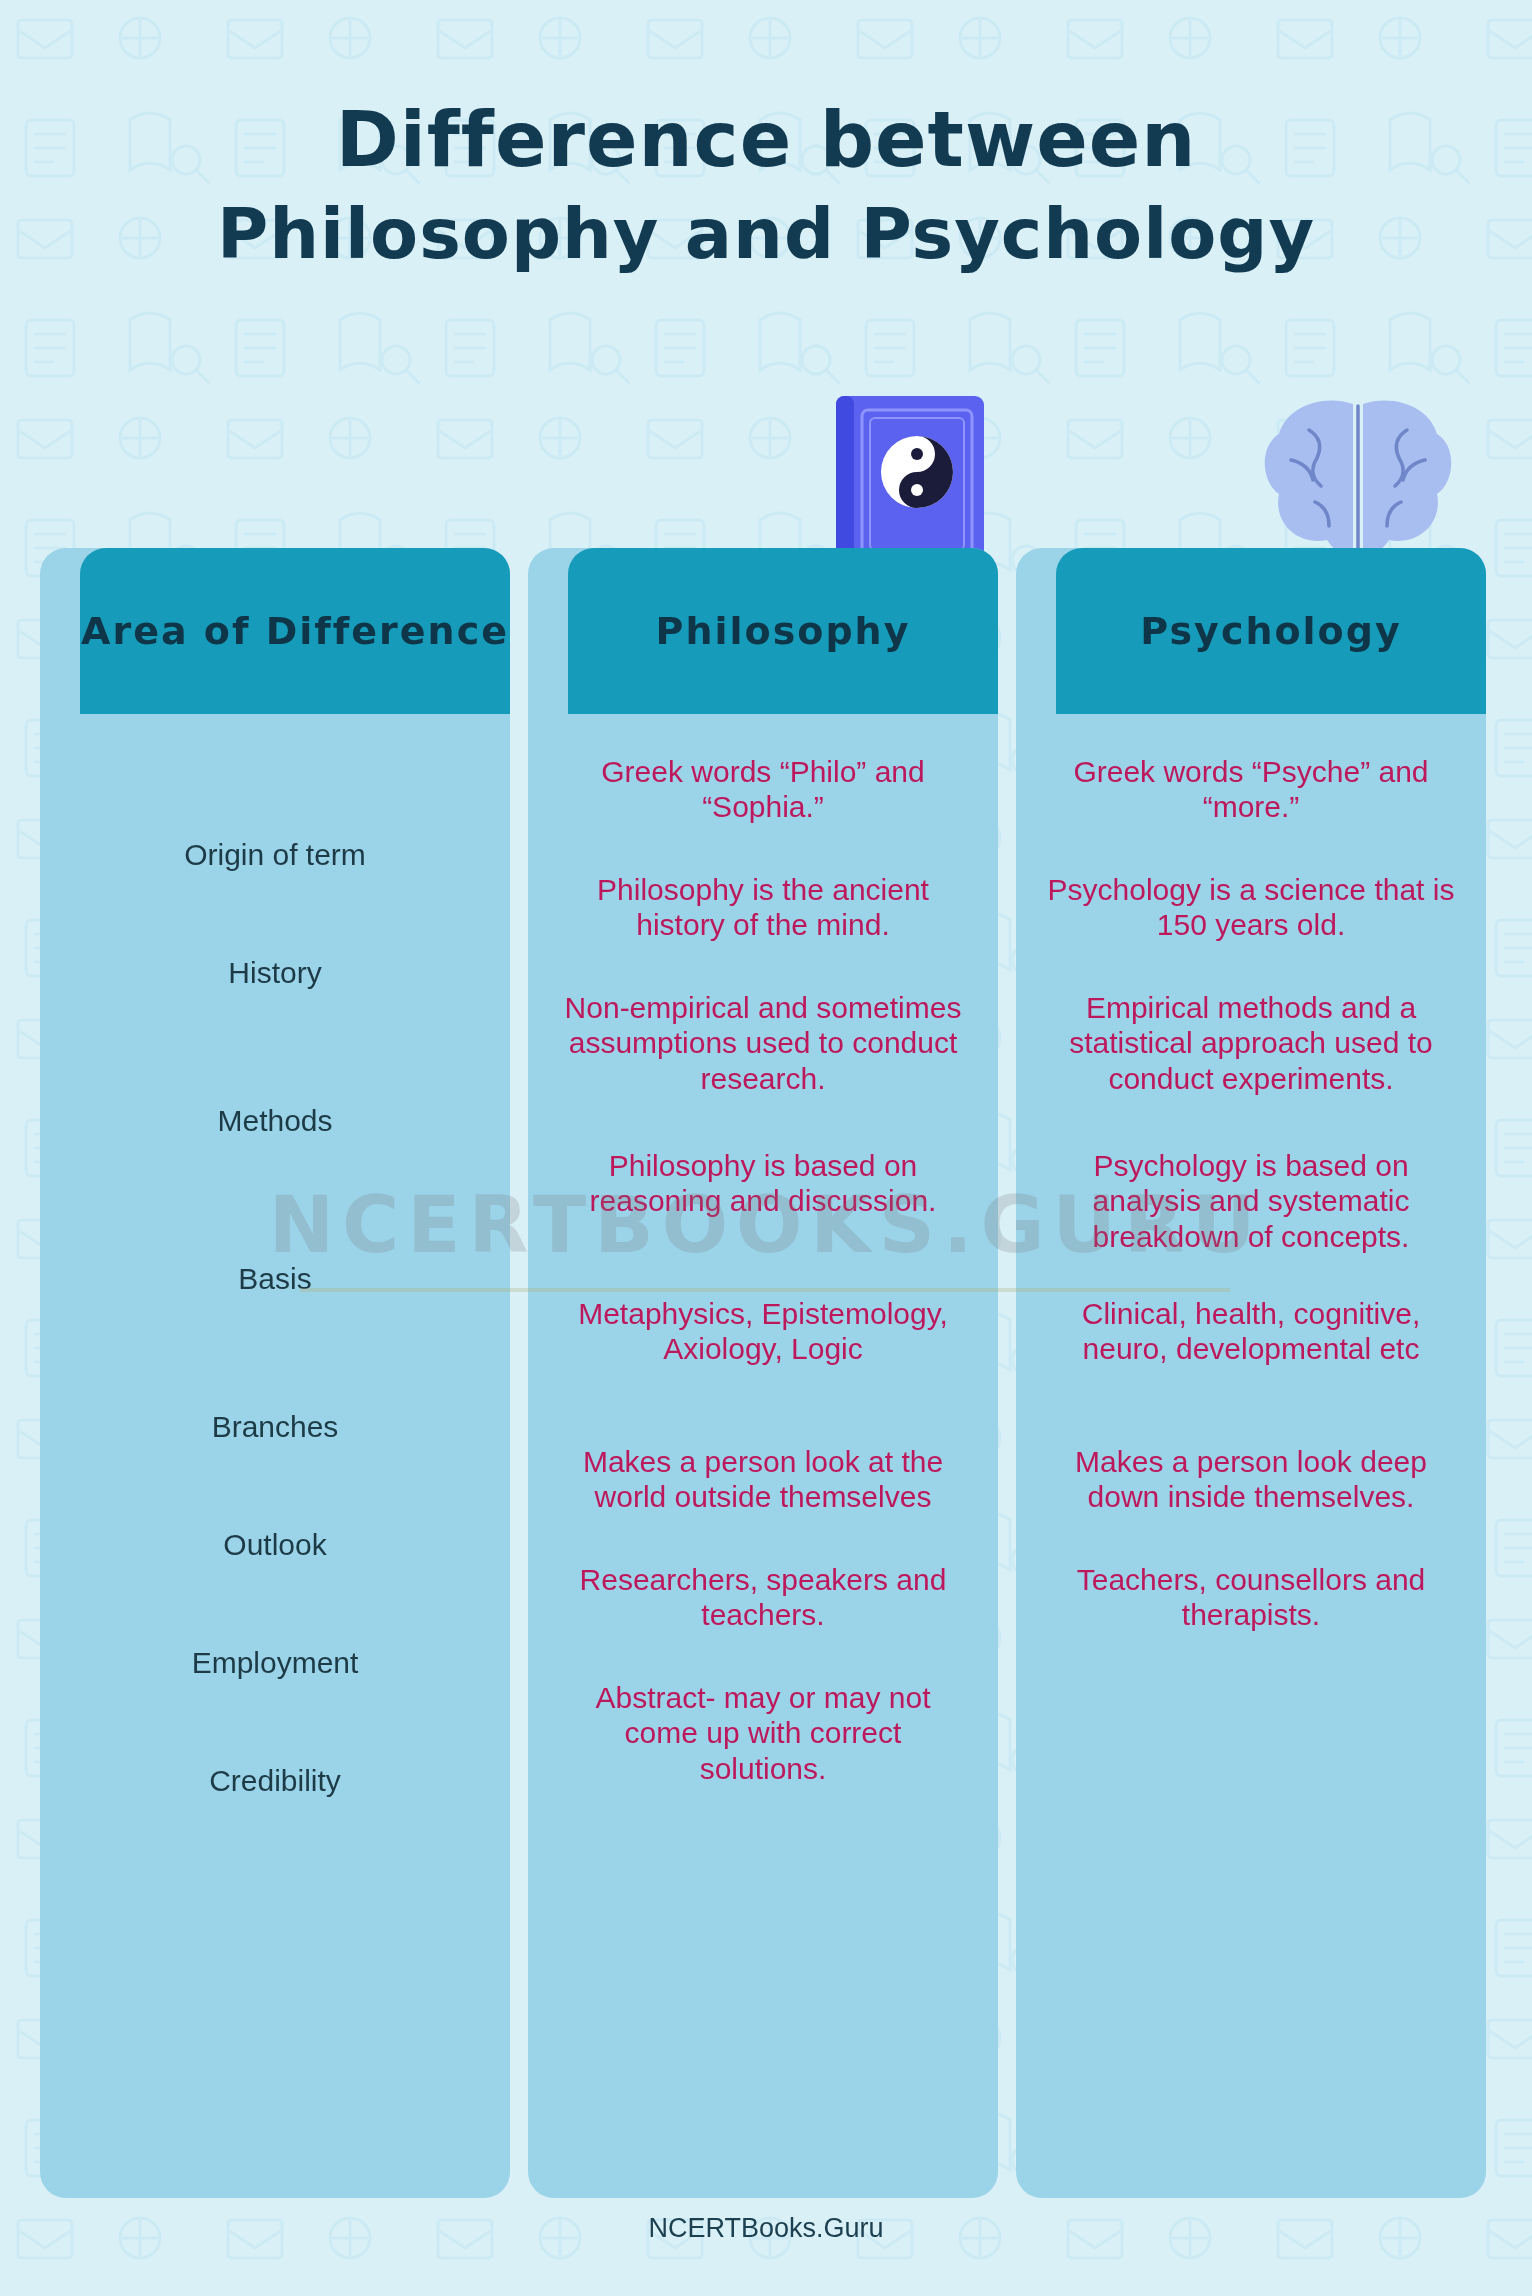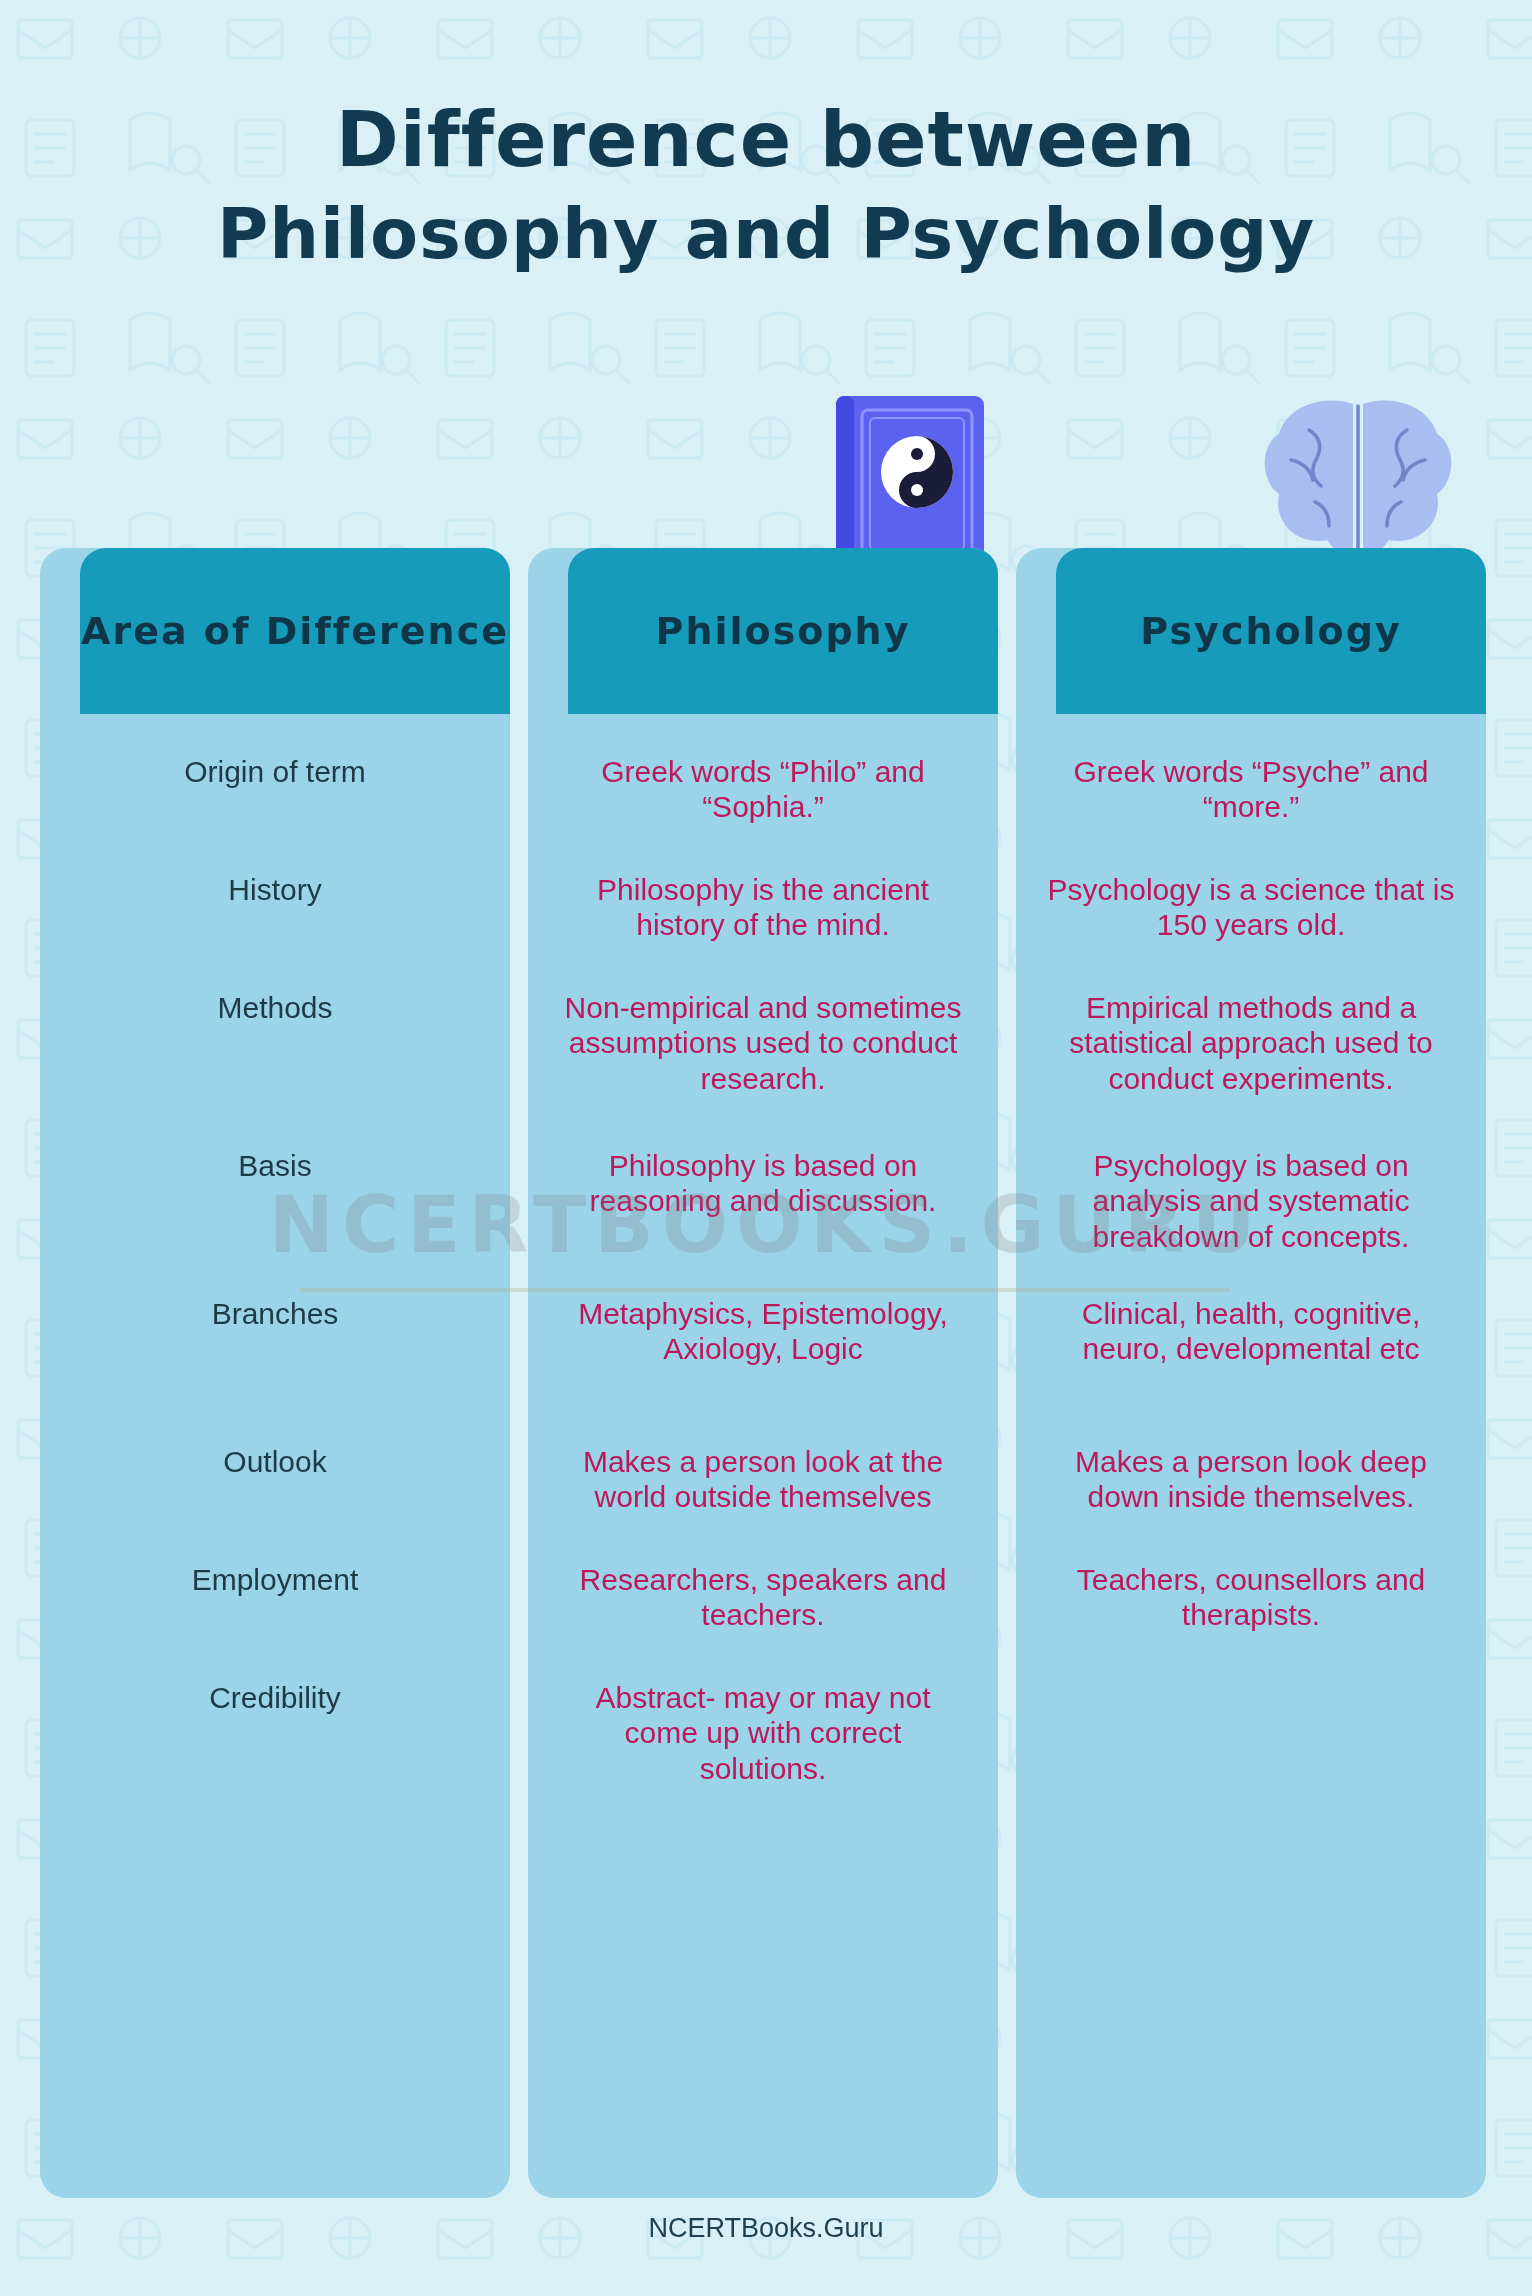--- a/index.html
+++ b/index.html
@@ -113,20 +113,21 @@
     line-height: 1.18;
     text-align: center;
     box-sizing: border-box;
     display: flex;
     align-items: flex-start;
     justify-content: center;
     padding: 0 10px;
   }
   .cell.area {
     color: #1d3b47;
+    align-items: flex-end;
   }
   .cell-text {
     width: 100%;
   }
 
   
   .r0 { height: 118px; }
   .r1 { height: 118px; }
   .r2 { height: 148px; }
   .r3 { height: 148px; margin-top: 10px; }

